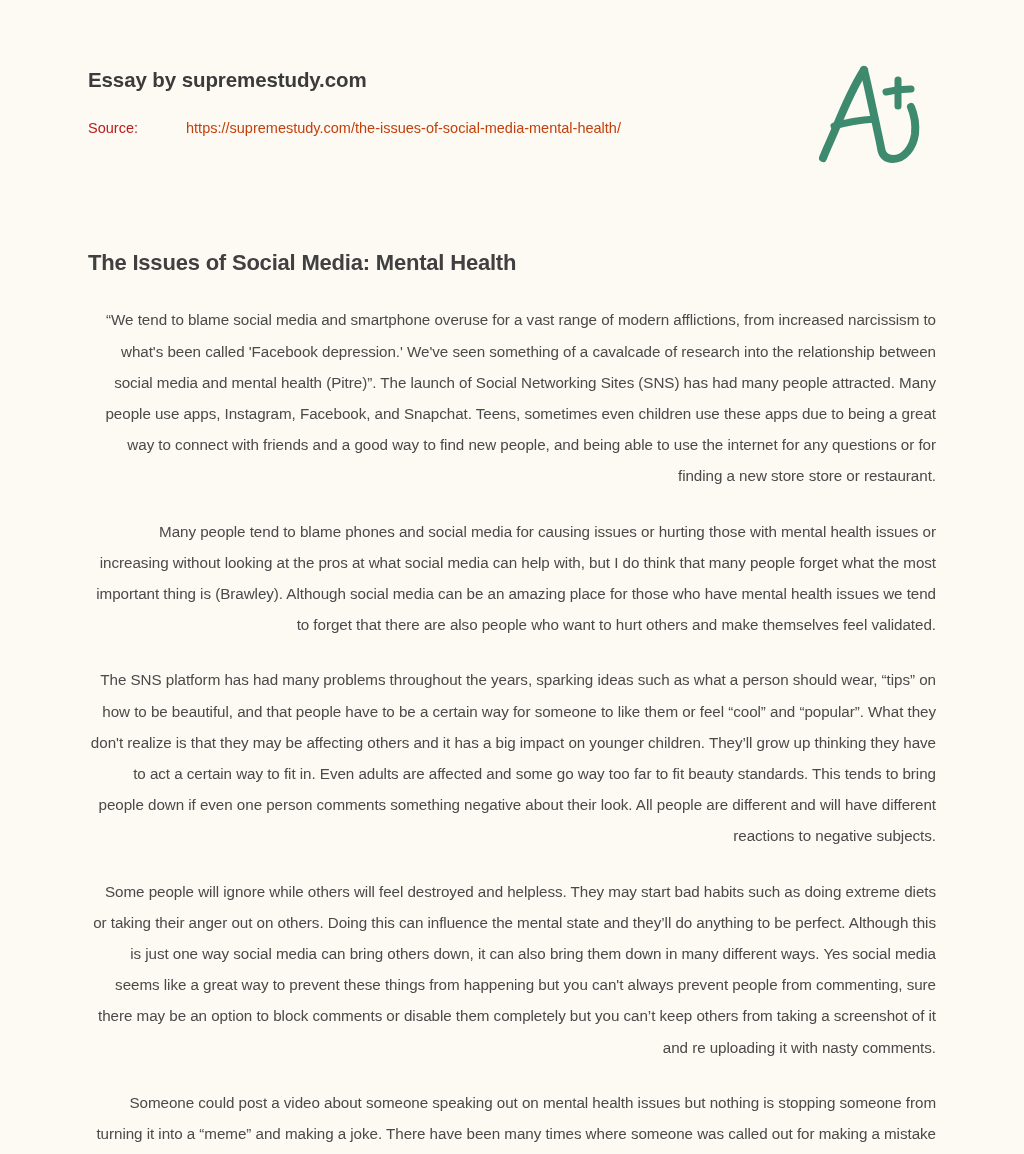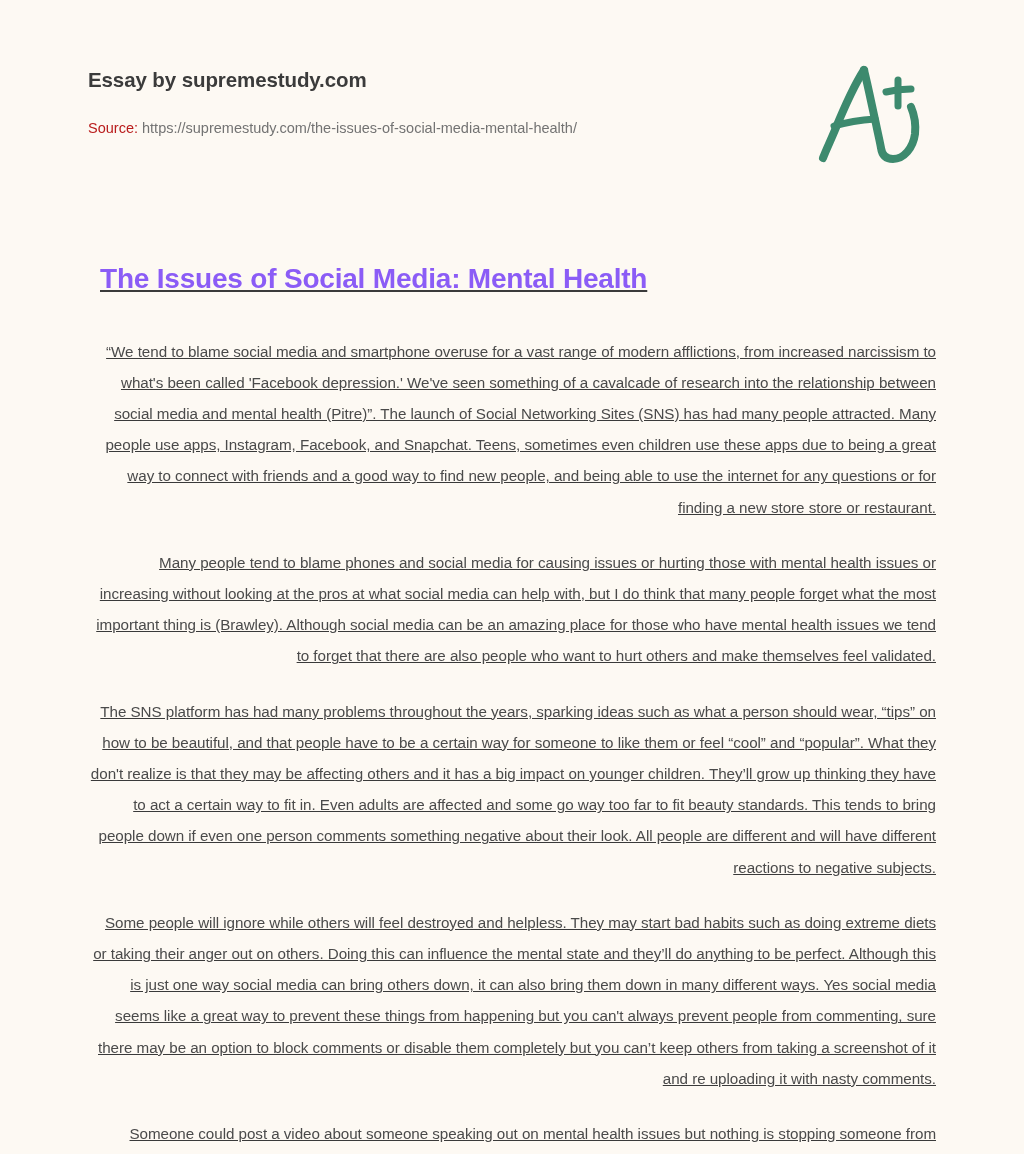--- a/index.html
+++ b/index.html
@@ -16,21 +16,20 @@
     overflow: hidden;
     position: relative;
   }
 
   .page {
     position: relative;
     width: 1024px;
     height: 933px;
     box-sizing: border-box;
     padding: 0 88px;
-    text-decoration: underline;
   }
 
   
   .header {
     position: relative;
     height: 188px;
   }
 
   .byline {
     position: absolute;
@@ -50,22 +49,23 @@
     font-size: 14.5px;
     color: #8a8a8a;
     white-space: nowrap;
   }
 
   .source-label {
     color: #b91c1c;
   }
 
   .source-url {
-    color: #737373;
+    color: #c2410c;
     text-decoration: none;
+    margin-left: 44px;
   }
 
   .logo {
     position: absolute;
     top: 62px;
     right: 6px;
     width: 116px;
     height: 104px;
   }
 
@@ -74,25 +74,25 @@
     width: 100%;
     height: 100%;
   }
 
   
   .article {
     position: relative;
   }
 
   .article-title {
-    margin: 12px;
+    margin: 0;
     padding-top: 62px;
-    font-size: 28px;
+    font-size: 22px;
     font-weight: bold;
-    color: #8b5cf6;
+    color: #404040;
     letter-spacing: -0.2px;
     line-height: 1.2;
   }
 
   .body-copy {
     padding-top: 28px;
   }
 
   .body-copy p {
     margin: 0 0 24px 0;

